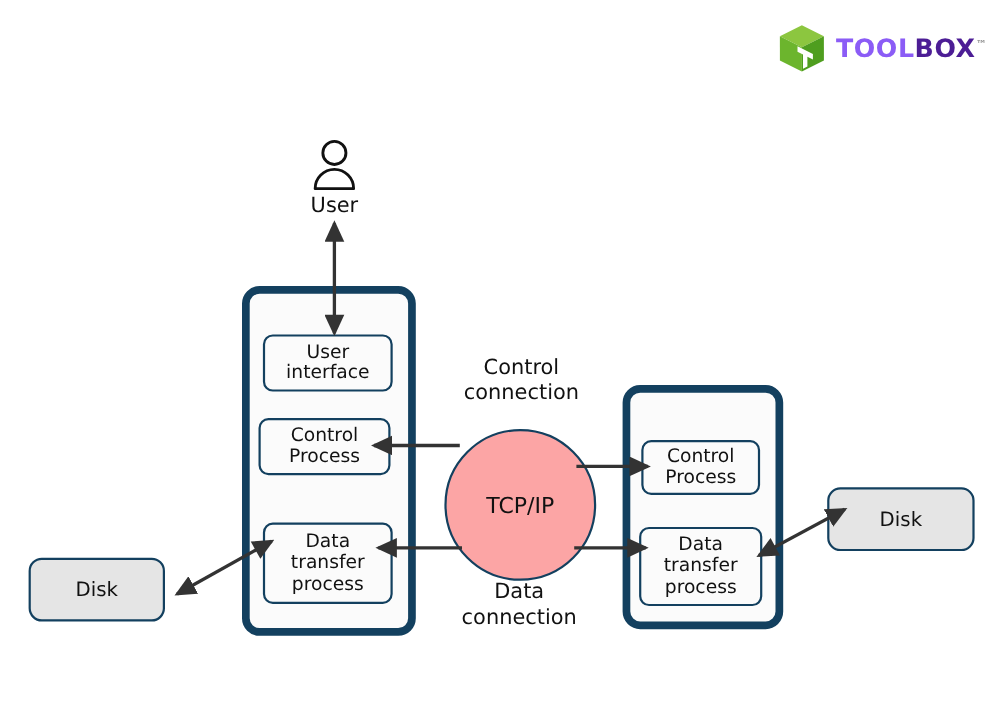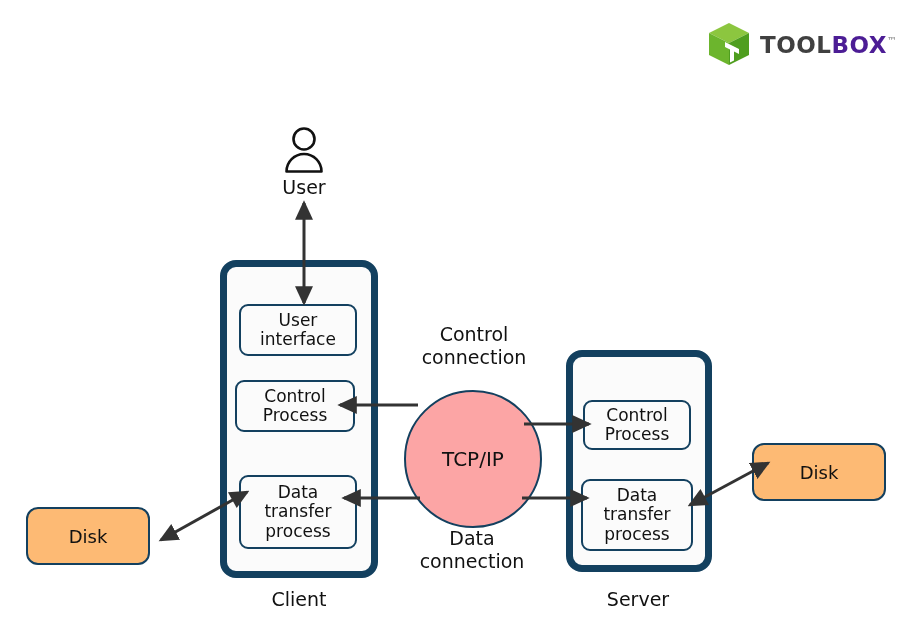--- a/index.html
+++ b/index.html
@@ -37,21 +37,21 @@
   }
   #logo-text {
     font-size: 23px;
     font-weight: bold;
     letter-spacing: 0.5px;
     white-space: nowrap;
     line-height: 1;
     position: relative;
     top: 1px;
   }
-  .logo-tool { color: #404040; }
+  .logo-tool { color: #8b5cf6; }
   .logo-box  { color: #4c1d95; }
   .logo-tm   { color: #9a9a9a; font-size: 10px; vertical-align: super; }
 
   
   #title {
     position: absolute;
     left: 0;
     top: 72px;
     width: 906px;
     text-align: center;
@@ -108,21 +108,21 @@
   #client-control { left: 235px; top: 380px; width: 120px; height: 52px; }
   #client-data    { left: 239px; top: 475px; width: 118px; height: 74px; }
   #server-control { left: 583px; top: 400px; width: 108px; height: 50px; }
   #server-data    { left: 581px; top: 479px; width: 112px; height: 72px; }
 
   
   .disk-box {
     position: absolute;
     border: 2px solid #13405f;
     border-radius: 12px;
-    background: #fdba74;
+    background: #e5e5e5;
     box-sizing: border-box;
     display: flex;
     align-items: center;
     justify-content: center;
     font-size: 18px;
     color: #111111;
   }
   #disk-left  { left: 26px;  top: 507px; width: 124px; height: 58px; }
   #disk-right { left: 752px; top: 443px; width: 134px; height: 58px; }
 
@@ -200,29 +200,27 @@
   </div>
 
   <div id="client-box" class="container-box"></div>
   <div id="client-ui" class="proc-box" style="white-space: pre-line;">User
 interface</div>
   <div id="client-control" class="proc-box" style="white-space: pre-line;">Control
 Process</div>
   <div id="client-data" class="proc-box" style="white-space: pre-line;">Data
 transfer
 process</div>
-  <div id="client-label" class="role-label">Client</div>
 
   <div id="server-box" class="container-box"></div>
   <div id="server-control" class="proc-box" style="white-space: pre-line;">Control
 Process</div>
   <div id="server-data" class="proc-box" style="white-space: pre-line;">Data
 transfer
 process</div>
-  <div id="server-label" class="role-label">Server</div>
 
   <div id="disk-left" class="disk-box">Disk</div>
   <div id="disk-right" class="disk-box">Disk</div>
 
   <div id="tcpip-circle">TCP/IP</div>
   <div id="control-conn-label" class="conn-label" style="white-space: pre-line;">Control
 connection</div>
   <div id="data-conn-label" class="conn-label" style="white-space: pre-line;">Data
 connection</div>
 

